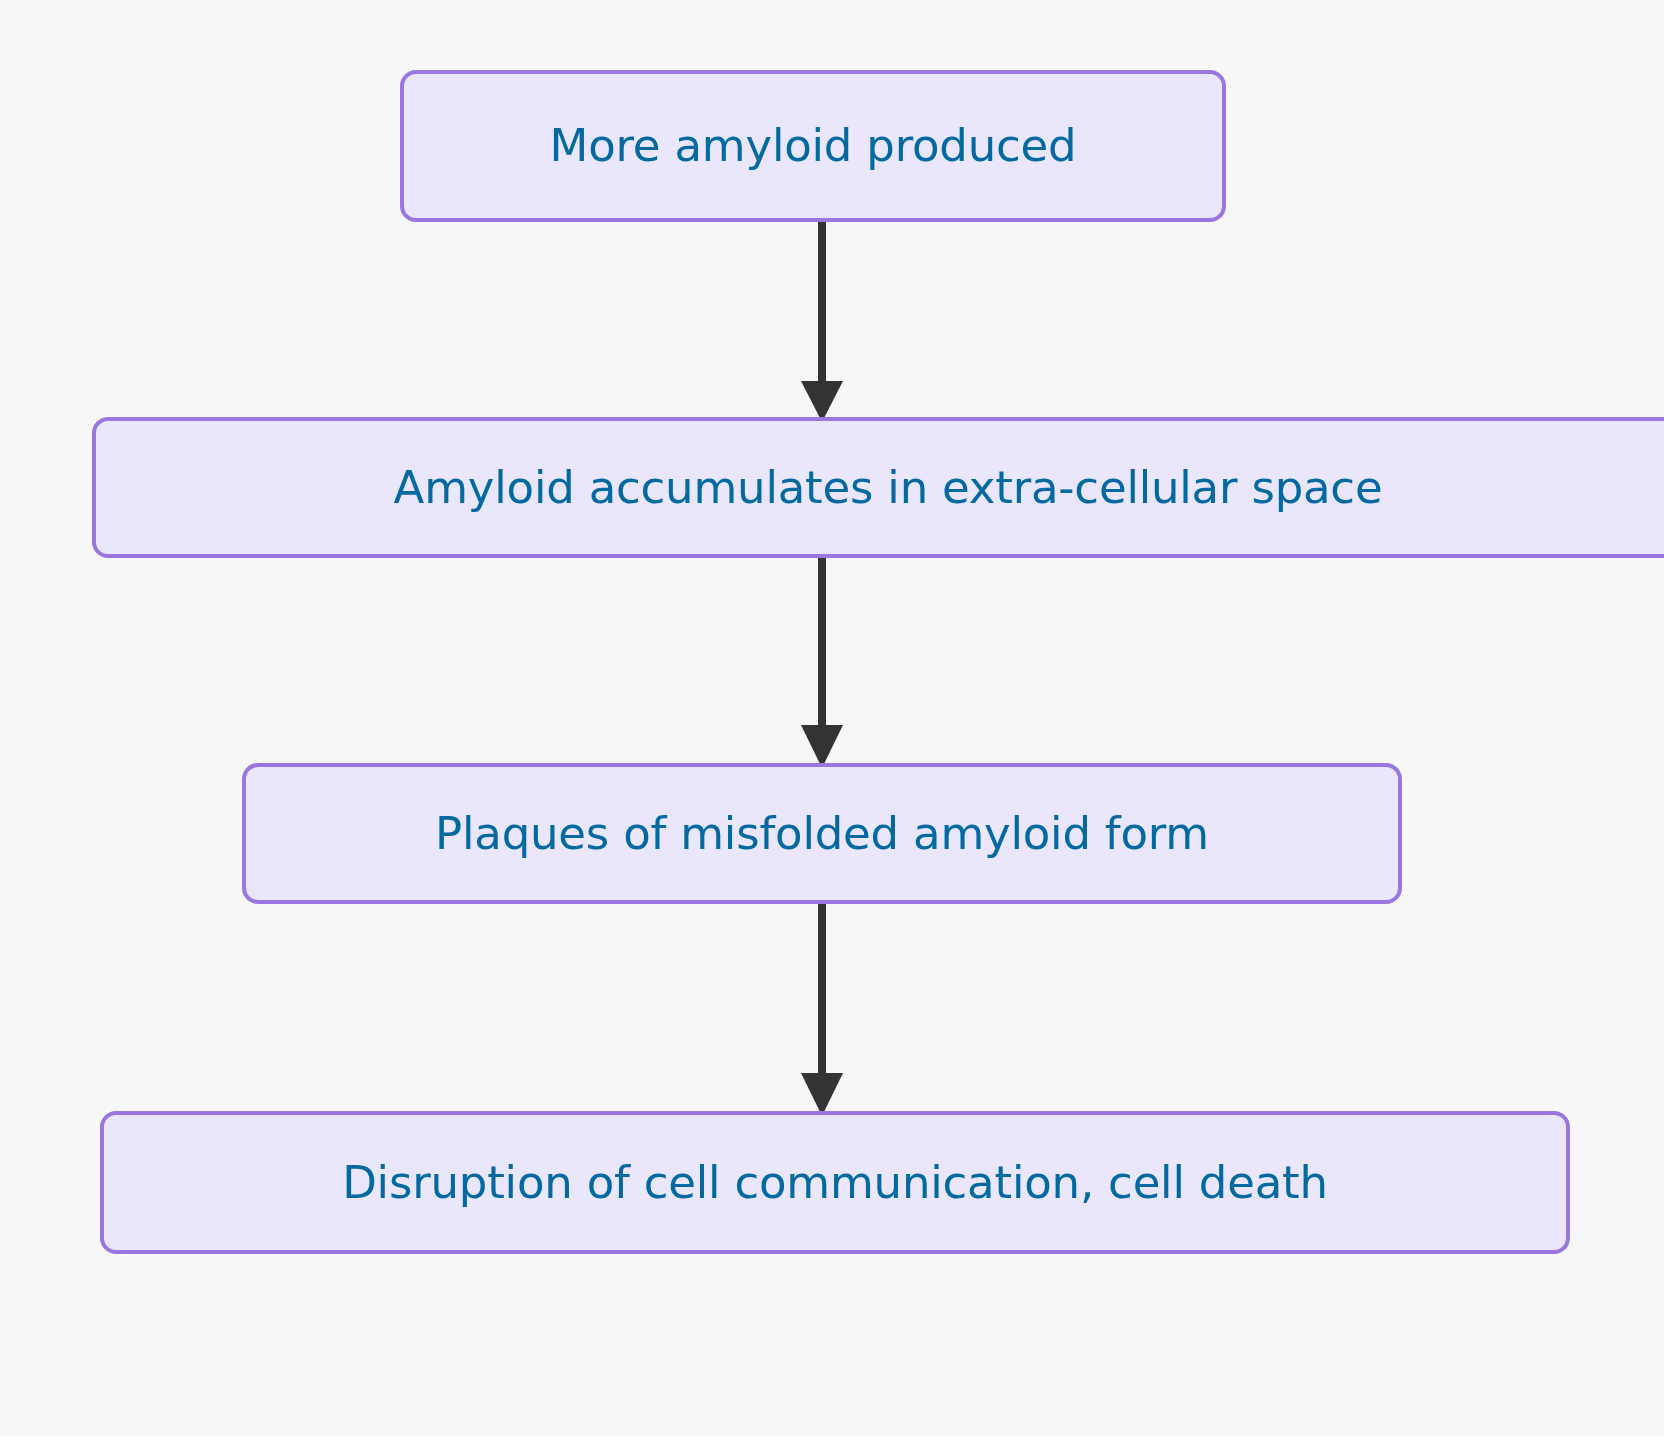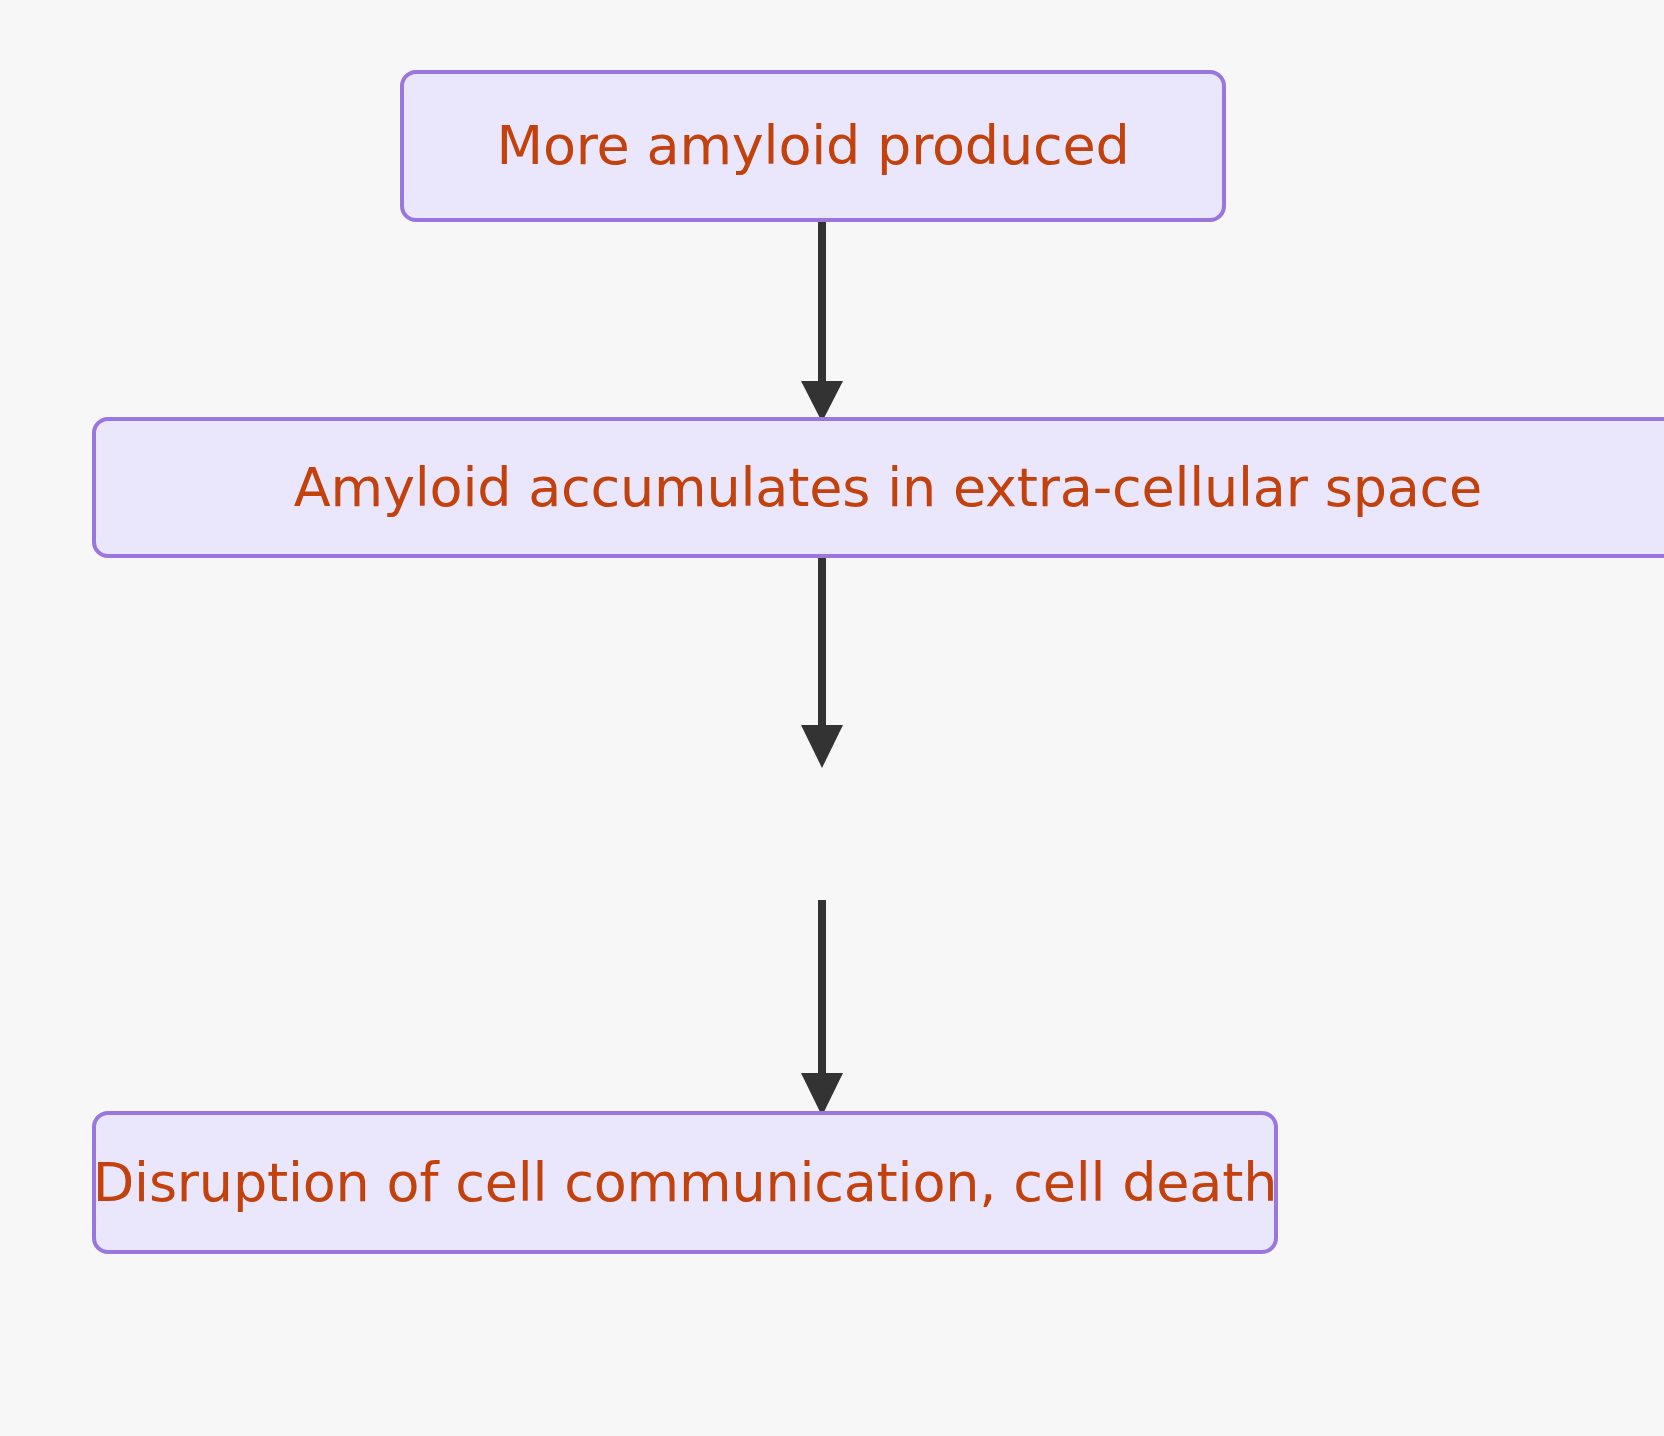--- a/index.html
+++ b/index.html
@@ -20,22 +20,22 @@
   }
   .node {
     position: absolute;
     box-sizing: border-box;
     background: #eae6fb;
     border: 4px solid #9a76e0;
     border-radius: 16px;
     display: flex;
     align-items: center;
     justify-content: center;
-    color: #c2410c;
-    font-size: 54px;
+    color: #0369a1;
+    font-size: 45px;
     line-height: 1.1;
     letter-spacing: -0.2px;
     white-space: nowrap;
     z-index: 2;
   }
   .node-label {
     display: block;
     padding: 0 26px;
   }
   .edge {
@@ -50,21 +50,21 @@
   }
   .edge-head {
     fill: #333333;
     stroke: none;
   }
 
   
   #node-1 { left: 400px;  top: 70px;   width: 826px;  height: 152px; }
   #node-2 { left: 92px;   top: 417px;  width: 1592px; height: 141px; }
   #node-3 { left: 242px;  top: 763px;  width: 1160px; height: 141px; }
-  #node-4 { left: 92px;   top: 1111px; width: 1186px; height: 143px; }
+  #node-4 { left: 100px;   top: 1111px; width: 1470px; height: 143px; }
 
   
   #edge-1 { left: 782px; top: 218px;  width: 80px; height: 204px; }
   #edge-2 { left: 782px; top: 554px;  width: 80px; height: 214px; }
   #edge-3 { left: 782px; top: 900px;  width: 80px; height: 216px; }
 </style>
 </head>
 <body>
 
 <div id="flowchart">
@@ -80,20 +80,23 @@
 
   <div class="node" id="node-2">
     <span class="node-label">Amyloid accumulates in extra-cellular space</span>
   </div>
 
   <svg class="edge" id="edge-2" viewBox="0 0 80 214" width="80" height="214">
     <line class="edge-line" x1="40" y1="0" x2="40" y2="176"></line>
     <polygon class="edge-head" points="19,171 61,171 40,214"></polygon>
   </svg>
 
+  <div class="node" id="node-3">
+    <span class="node-label">Plaques of misfolded amyloid form</span>
+  </div>
 
   <svg class="edge" id="edge-3" viewBox="0 0 80 216" width="80" height="216">
     <line class="edge-line" x1="40" y1="0" x2="40" y2="178"></line>
     <polygon class="edge-head" points="19,173 61,173 40,216"></polygon>
   </svg>
 
   <div class="node" id="node-4">
     <span class="node-label">Disruption of cell communication, cell death</span>
   </div>
 

